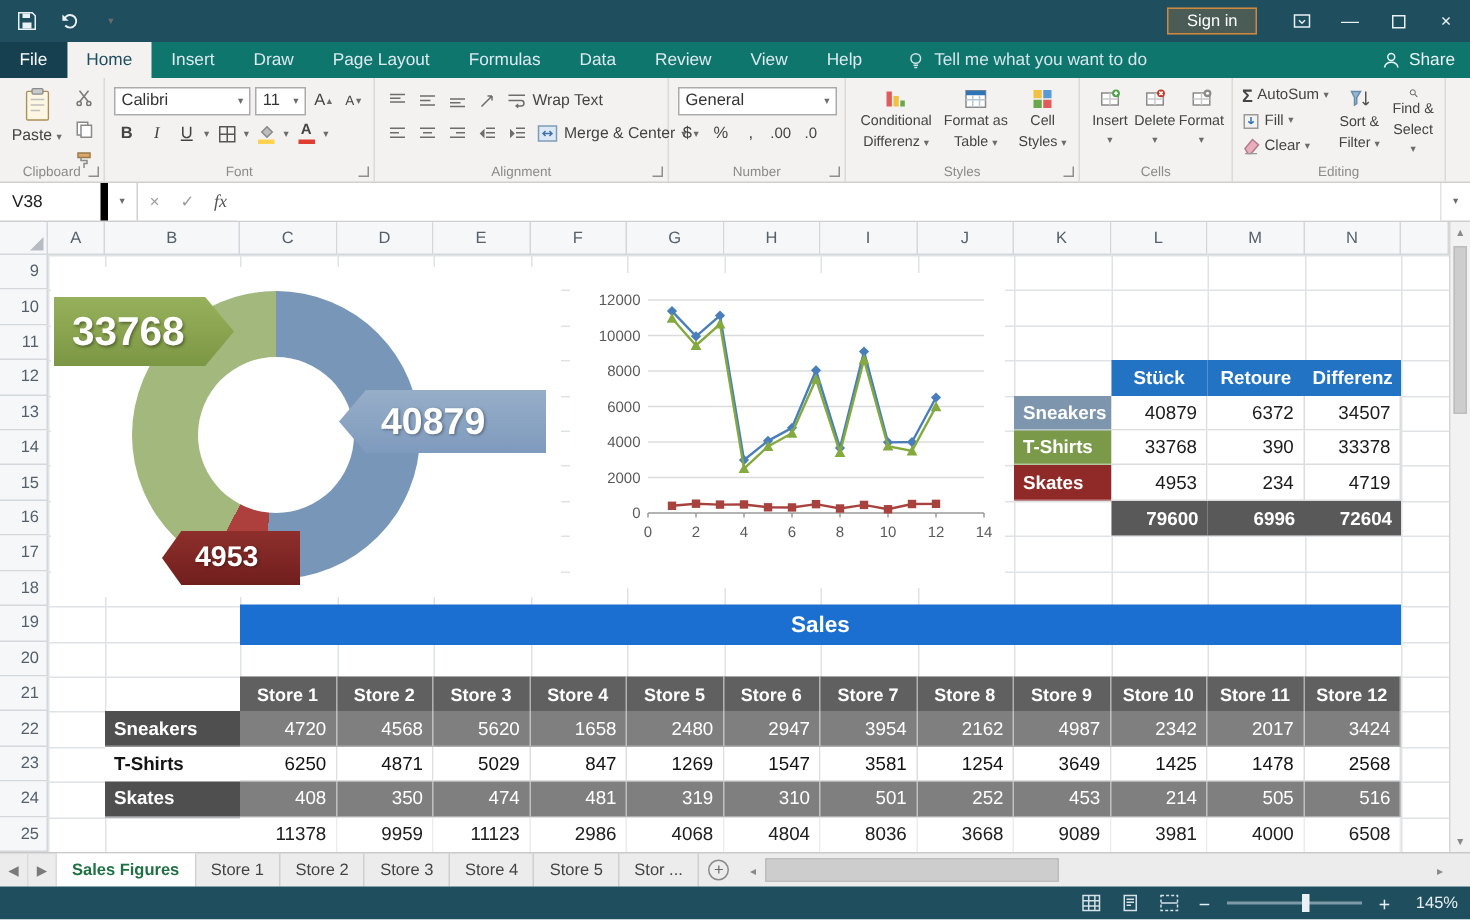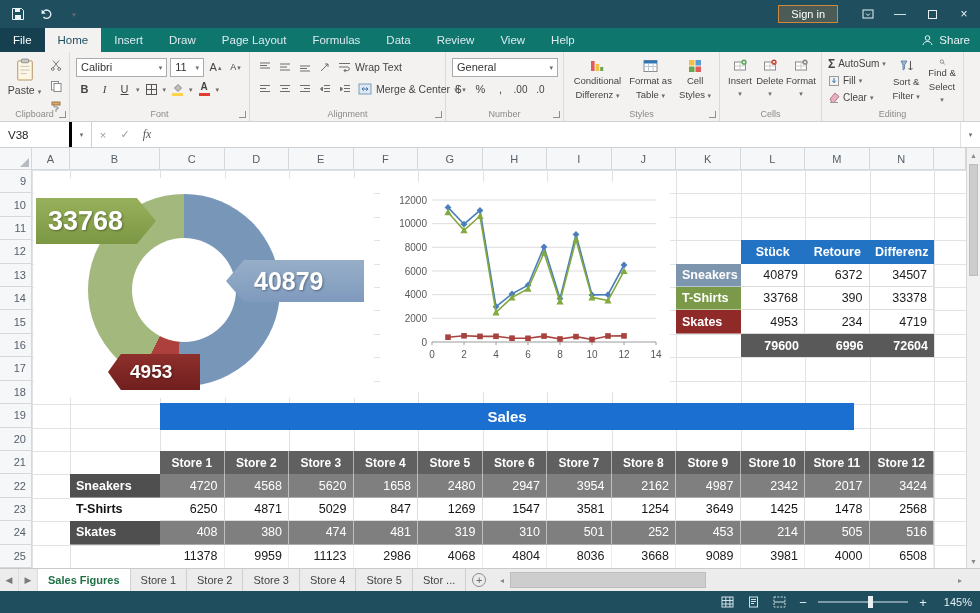--- a/index.html
+++ b/index.html
@@ -43,21 +43,21 @@
 .boldb{font-weight:bold}.italb{font-style:italic;font-family:"Liberation Serif",serif}.undb{text-decoration:underline}
 .cbarwrap{display:flex;flex-direction:column;align-items:center;line-height:1}
 .cbar{width:11px;height:3px;margin-top:1px}
 .ecol{display:flex;flex-direction:column;gap:1px}
 .erow{display:flex;align-items:center;gap:3px;font-size:10px;color:#444;height:16px;white-space:nowrap}
 .sigma{font-size:12px;font-weight:bold;color:#444}
 .numbtn{font-size:10px}
 
 
 .fbar{position:absolute;top:122px;left:0;width:980px;height:26px;background:#fff;border-bottom:1px solid #cfcfcf;display:flex;align-items:stretch}
-.namebox{width:72px;border-right:3px solid #000000;display:flex;align-items:center;padding-left:8px;font-size:11.5px;color:#222}
+.namebox{width:72px;border-right:5px solid #000000;display:flex;align-items:center;padding-left:8px;font-size:11.5px;color:#222}
 .nbcar{width:20px;border-right:1px solid #d0d0d0;display:flex;align-items:center;justify-content:center}
 .fbtn{width:22px;display:flex;align-items:center;justify-content:center;font-size:11px;color:#9a9a9a}
 .fx{font-style:italic;font-family:"Liberation Serif",serif;color:#555;font-size:12px}
 .finput{flex:1;background:#fff}
 .fexpand{width:20px;display:flex;align-items:center;justify-content:center;border-left:1px solid #e2e2e2;color:#777}
 
 
 #sheet{position:absolute;top:148px;left:0;width:966px;height:420px;background:#fff;overflow:hidden}
 #sheet > div{position:absolute}
 .colhdr,.rowhdr,.cornerhdr{background:#f6f7f8;border-right:1px solid #d3d8dc;border-bottom:1px solid #d3d8dc;color:#55606a;font-size:11px;display:flex;align-items:center;justify-content:center}
@@ -157,20 +157,27 @@
   <div class="rtab file">File</div>
   <div class="rtab active">Home</div>
   <div class="rtab">Insert</div>
   <div class="rtab">Draw</div>
   <div class="rtab">Page Layout</div>
   <div class="rtab">Formulas</div>
   <div class="rtab">Data</div>
   <div class="rtab">Review</div>
   <div class="rtab">View</div>
   <div class="rtab">Help</div>
+  <div class="tellme">
+    <svg width="13" height="13" viewBox="0 0 13 13">
+        <circle cx="6.5" cy="5" r="3.2" fill="none" stroke="#cfe2e8"></circle>
+        <path d="M5 9.5h3M5.5 11h2" stroke="#cfe2e8"></path>
+      </svg>
+    <span>Tell me what you want to do</span>
+  </div>
   <div class="share">
     <svg width="13" height="13" viewBox="0 0 13 13">
         <circle cx="6.5" cy="4" r="2.3" fill="none" stroke="#eaf2f5"></circle>
         <path d="M2 11c.5-2.5 2.3-3.5 4.5-3.5s4 1 4.5 3.5" fill="none" stroke="#eaf2f5"></path>
       </svg>
     <span>Share</span>
   </div>
 </div>
 
 <div class="ribbon">
@@ -538,21 +545,21 @@
     <div class="vline" style="left: 353.5px; top: 22px; width: 1px; height: 398px;"></div>
     <div class="vline" style="left: 418px; top: 22px; width: 1px; height: 398px;"></div>
     <div class="vline" style="left: 482.5px; top: 22px; width: 1px; height: 398px;"></div>
     <div class="vline" style="left: 547px; top: 22px; width: 1px; height: 398px;"></div>
     <div class="vline" style="left: 611.5px; top: 22px; width: 1px; height: 398px;"></div>
     <div class="vline" style="left: 676px; top: 22px; width: 1px; height: 398px;"></div>
     <div class="vline" style="left: 740.5px; top: 22px; width: 1px; height: 398px;"></div>
     <div class="vline" style="left: 805px; top: 22px; width: 1px; height: 398px;"></div>
     <div class="vline" style="left: 869.5px; top: 22px; width: 1px; height: 398px;"></div>
     <div class="vline" style="left: 934px; top: 22px; width: 1px; height: 398px;"></div>
-    <div class="banner" style="left: 160px; top: 255.118px; width: 694px; height: 26.4118px; background: rgb(26, 111, 208);">Sales</div>
+    <div class="banner" style="left: 160px; top: 255.118px; width: 774px; height: 26.4118px; background: rgb(26, 111, 208);">Sales</div>
     <div class="cell sumh" style="left: 740.5px; top: 92.2353px; width: 64.5px; height: 23.4118px; background: rgb(34, 115, 195);">Stück</div>
     <div class="cell sumh" style="left: 805px; top: 92.2353px; width: 64.5px; height: 23.4118px; background: rgb(34, 115, 195);">Retoure</div>
     <div class="cell sumh" style="left: 869.5px; top: 92.2353px; width: 64.5px; height: 23.4118px; background: rgb(34, 115, 195);">Differenz</div>
     <div class="cell lab sumlab" style="left: 676px; top: 115.647px; width: 64.5px; height: 23.4118px; background: rgb(126, 149, 174);">Sneakers</div>
     <div class="cell num sumval" style="left: 740.5px; top: 115.647px; width: 64.5px; height: 23.4118px;">40879</div>
     <div class="cell num sumval" style="left: 805px; top: 115.647px; width: 64.5px; height: 23.4118px;">6372</div>
     <div class="cell num sumval" style="left: 869.5px; top: 115.647px; width: 64.5px; height: 23.4118px;">34507</div>
     <div class="cell lab sumlab" style="left: 676px; top: 139.059px; width: 64.5px; height: 23.4118px; background: rgb(122, 154, 73);">T-Shirts</div>
     <div class="cell num sumval" style="left: 740.5px; top: 139.059px; width: 64.5px; height: 23.4118px;">33768</div>
     <div class="cell num sumval" style="left: 805px; top: 139.059px; width: 64.5px; height: 23.4118px;">390</div>
@@ -597,21 +604,21 @@
     <div class="cell num stlight" style="left: 418px; top: 349.765px; width: 64.5px; height: 23.4118px;">1269</div>
     <div class="cell num stlight" style="left: 482.5px; top: 349.765px; width: 64.5px; height: 23.4118px;">1547</div>
     <div class="cell num stlight" style="left: 547px; top: 349.765px; width: 64.5px; height: 23.4118px;">3581</div>
     <div class="cell num stlight" style="left: 611.5px; top: 349.765px; width: 64.5px; height: 23.4118px;">1254</div>
     <div class="cell num stlight" style="left: 676px; top: 349.765px; width: 64.5px; height: 23.4118px;">3649</div>
     <div class="cell num stlight" style="left: 740.5px; top: 349.765px; width: 64.5px; height: 23.4118px;">1425</div>
     <div class="cell num stlight" style="left: 805px; top: 349.765px; width: 64.5px; height: 23.4118px;">1478</div>
     <div class="cell num stlight" style="left: 869.5px; top: 349.765px; width: 64.5px; height: 23.4118px;">2568</div>
     <div class="cell lab stlabdark" style="left: 70px; top: 373.176px; width: 90px; height: 23.4118px;">Skates</div>
     <div class="cell num stdark" style="left: 160px; top: 373.176px; width: 64.5px; height: 23.4118px;">408</div>
-    <div class="cell num stdark" style="left: 224.5px; top: 373.176px; width: 64.5px; height: 23.4118px;">380</div>
+    <div class="cell num stdark" style="left: 224.5px; top: 373.176px; width: 64.5px; height: 23.4118px;">350</div>
     <div class="cell num stdark" style="left: 289px; top: 373.176px; width: 64.5px; height: 23.4118px;">474</div>
     <div class="cell num stdark" style="left: 353.5px; top: 373.176px; width: 64.5px; height: 23.4118px;">481</div>
     <div class="cell num stdark" style="left: 418px; top: 373.176px; width: 64.5px; height: 23.4118px;">319</div>
     <div class="cell num stdark" style="left: 482.5px; top: 373.176px; width: 64.5px; height: 23.4118px;">310</div>
     <div class="cell num stdark" style="left: 547px; top: 373.176px; width: 64.5px; height: 23.4118px;">501</div>
     <div class="cell num stdark" style="left: 611.5px; top: 373.176px; width: 64.5px; height: 23.4118px;">252</div>
     <div class="cell num stdark" style="left: 676px; top: 373.176px; width: 64.5px; height: 23.4118px;">453</div>
     <div class="cell num stdark" style="left: 740.5px; top: 373.176px; width: 64.5px; height: 23.4118px;">214</div>
     <div class="cell num stdark" style="left: 805px; top: 373.176px; width: 64.5px; height: 23.4118px;">505</div>
     <div class="cell num stdark" style="left: 869.5px; top: 373.176px; width: 64.5px; height: 23.4118px;">516</div>

